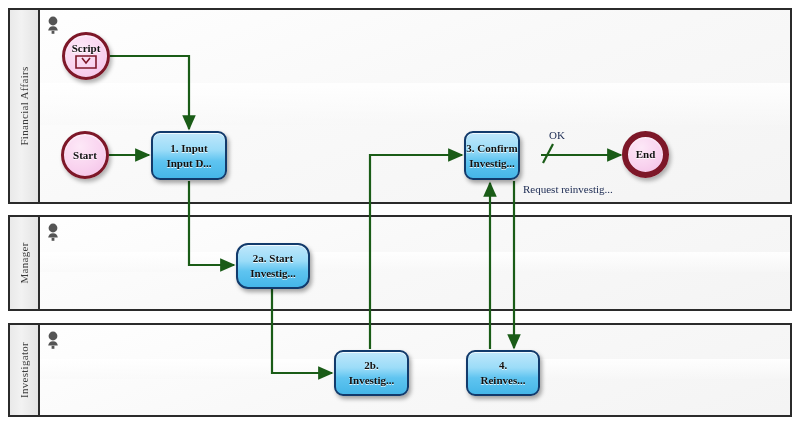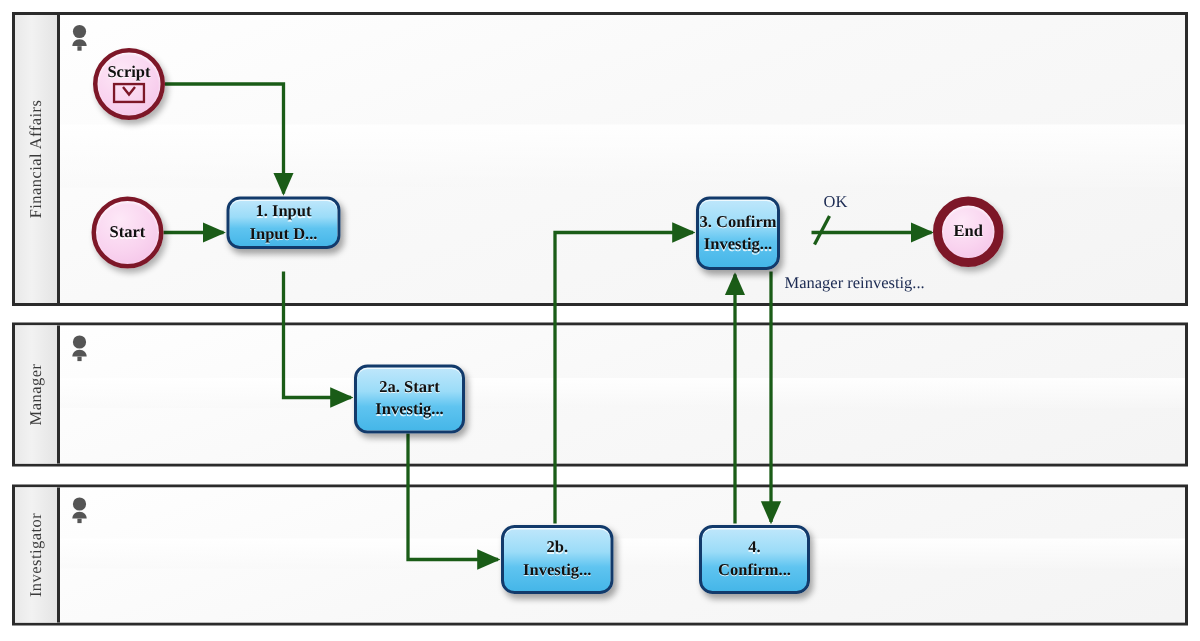--- a/index.html
+++ b/index.html
@@ -130,46 +130,46 @@
     <svg class="script-glyph" width="22" height="14" viewBox="0 0 22 14">
       <path d="M1,1 H21 V13 H1 Z" fill="none" stroke="#7d1728" stroke-width="1.6"></path>
       <path d="M7,3 L11,8 L15,3" fill="none" stroke="#7d1728" stroke-width="1.6"></path>
     </svg>
   </div>
 
   <div class="node event start" style="left:61px;top:131px;width:48px;height:48px;">
     <div class="ev-text">Start</div>
   </div>
 
-  <div class="node task" style="left:151px;top:131px;width:76px;height:35px;">
+  <div class="node task" style="left:151px;top:131px;width:76px;height:49px;">
     <span>1. Input</span>
     <span>Input D...</span>
   </div>
 
   <div class="node task" style="left:464px;top:131px;width:56px;height:49px;">
     <span>3. Confirm</span>
     <span>Investig...</span>
   </div>
 
   <div class="node event end" style="left:622px;top:131px;width:47px;height:47px;">
     <div class="ev-text">End</div>
   </div>
 
-  <div class="node task" style="left:236px;top:243px;width:74px;height:46px;">
+  <div class="node task" style="left:236px;top:243px;width:74px;height:46px;border-radius:12px;">
     <span>2a. Start</span>
     <span>Investig...</span>
   </div>
 
   <div class="node task" style="left:334px;top:350px;width:75px;height:46px;">
     <span>2b.</span>
     <span>Investig...</span>
   </div>
 
   <div class="node task" style="left:466px;top:350px;width:74px;height:46px;">
     <span>4.</span>
-    <span>Confirm...</span>
+    <span>Reinves...</span>
   </div>
 
   <div class="edge-label" style="left:549px;top:129px;">OK</div>
 
-  <div class="edge-label" style="left:523px;top:183px;">Manager reinvestig...</div>
+  <div class="edge-label" style="left:523px;top:183px;">Request reinvestig...</div>
 
 </div>
 
 </body></html>

